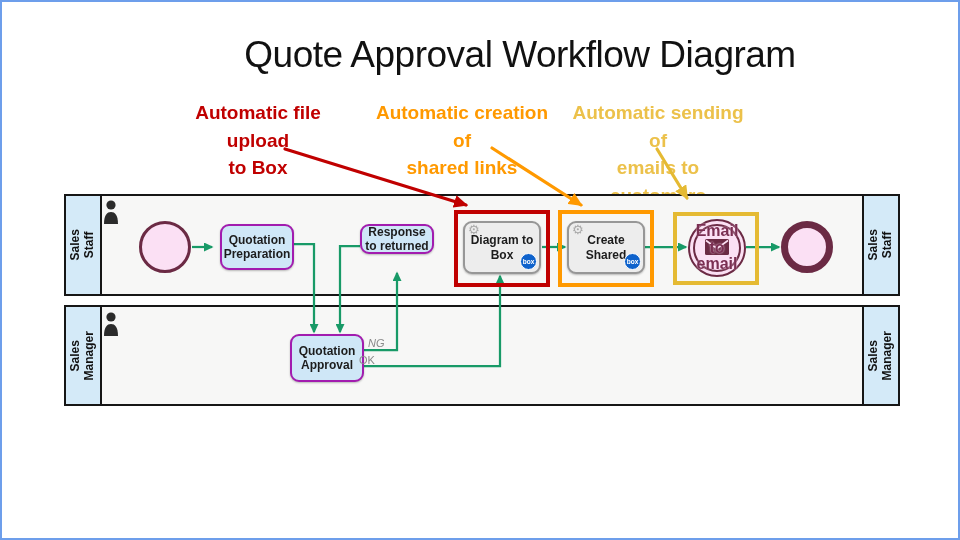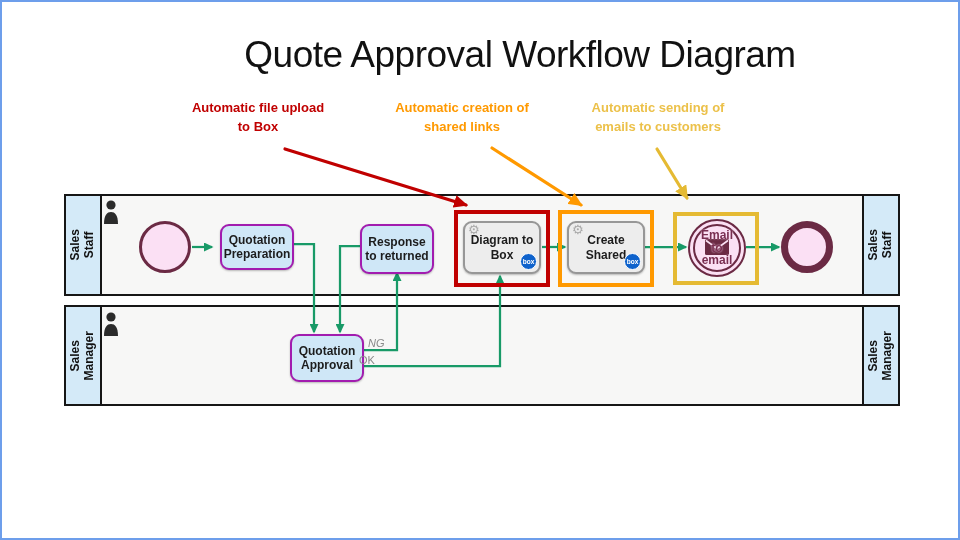--- a/index.html
+++ b/index.html
@@ -7,21 +7,21 @@
   body { font-family:"Liberation Sans", sans-serif; }
   .slide {
     position:relative; width:960px; height:540px; background:#ffffff;
     border:2px solid #6d9eeb; overflow:hidden;
   }
   .title {
     position:absolute; top:32px; left:0; width:100%; text-align:center;
     font-size:37px; letter-spacing:-0.5px; color:#111; font-weight:normal;margin-left:40px;
   }
   .ann {
-    position:absolute; width:180px; text-align:center; font-size:13px;
+    position:absolute; width:180px; text-align:center; font-size:19px;
     font-weight:bold; line-height:1.45; white-space:pre-line;
   }
   .ann-red    { left:166px; top:97px; color:#c00000; }
   .ann-orange { left:370px; top:97px; color:#ff9900; }
   .ann-gold   { left:566px; top:97px; color:#ecc14a; }
 
   .lane-row { position:absolute; left:62px; width:836px; display:flex; border:2px solid #161616; background:#f7f7f6; z-index:1; }
   .lane-row-1 { top:192px; height:102px; }
   .lane-row-2 { top:303px; height:101px; }
   .lane-label-cell {
@@ -49,21 +49,21 @@
 
   .node { position:absolute; z-index:4; }
   .task {
     border-radius:9px; display:flex; align-items:center; justify-content:center;
     text-align:center; font-size:12px; font-weight:bold; color:#1c1c1c;
     line-height:1.2; white-space:pre-line;
   }
   .task-blue { background:#cfe7f7; border:2px solid #a21caf; box-shadow:0 1px 2px rgba(0,0,0,0.25); }
   .task-gray { background:#ededed; border:2px solid #979797; box-shadow:0 1px 2px rgba(0,0,0,0.25); }
   .t-qp  { left:218px; top:222px; width:74px; height:46px; }
-  .t-rtr { left:358px; top:222px; width:74px; height:50px; }
+  .t-rtr { left:358px; top:222px; width:74px; height:30px; }
   .t-ub  { left:461px; top:219px; width:78px; height:53px; }
   .t-cs  { left:565px; top:219px; width:78px; height:53px; }
   .t-qa  { left:288px; top:332px; width:74px; height:48px; }
 
   .gear {
     position:absolute; left:3px; top:0px; font-family:"DejaVu Sans", sans-serif;
     font-size:13px; color:#a9a9a9; line-height:1;
   }
   .badge {
     position:absolute; right:2px; bottom:2px; width:17px; height:17px;
@@ -83,21 +83,21 @@
   .event-email {
     left:686px; top:217px; width:58px; height:58px; border-radius:50%;
     background:#fbe0f4; border:2px solid #6b2a44;
     display:flex; align-items:center; justify-content:center;
   }
   .event-email::before {
     content:""; position:absolute; inset:3px; border:2px solid #6b2a44; border-radius:50%;
   }
   .event-email .envelope { position:absolute; left:50%; top:52%; transform:translate(-50%,-50%); }
   .event-email .ev-label {
-    position:relative; z-index:2; text-align:center; font-size:12px; font-weight:bold;
+    position:relative; z-index:2; text-align:center; font-size:16px; font-weight:bold;
     color:#7a2f52; line-height:1.05; white-space:pre-line;
     text-shadow:0 0 2px #fbe0f4;
   }
   .flow-label { position:absolute; z-index:4; font-size:11px; color:#8a8a8a; }
   .fl-ng { left:366px; top:335px;font-style:italic; }
   .fl-ok { left:357px; top:352px; }
 </style>
 </head>
 <body>
 

